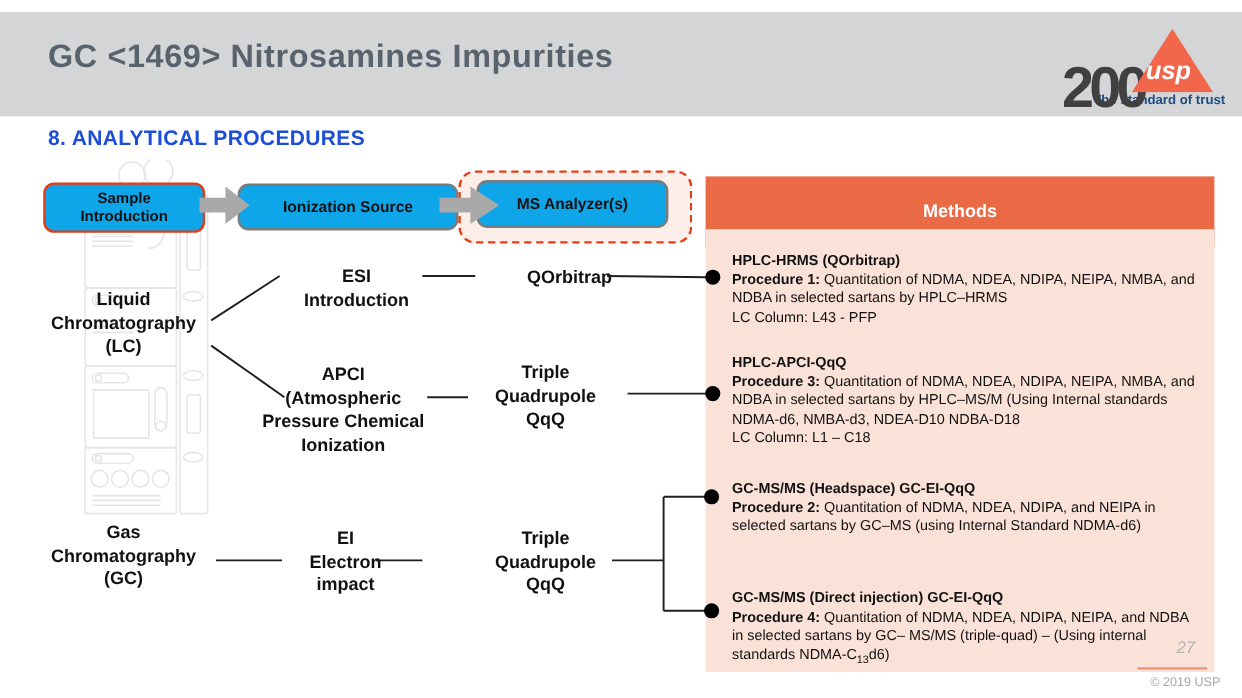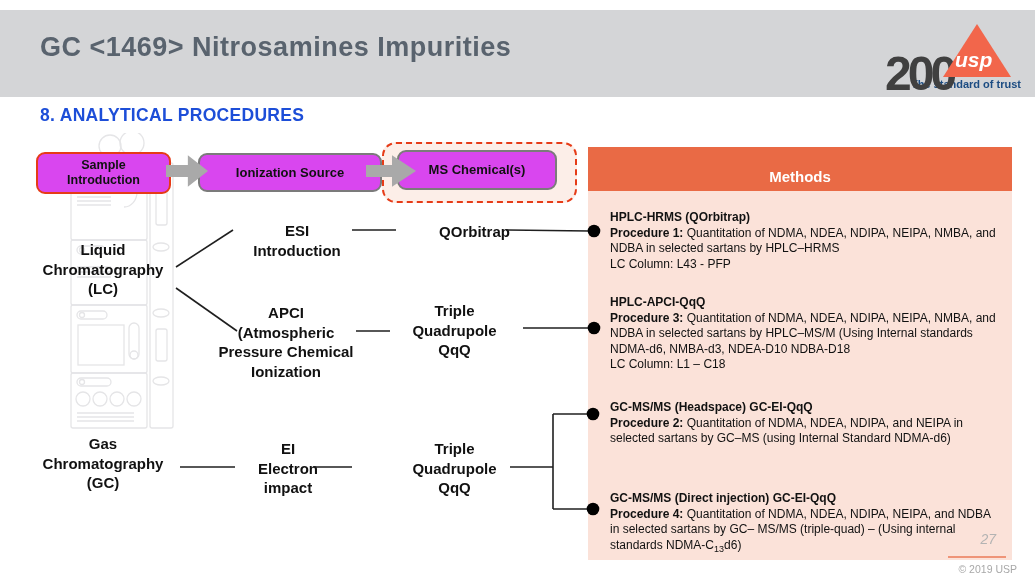--- a/index.html
+++ b/index.html
@@ -11,21 +11,21 @@
   .logo{position:absolute;right:14px;top:12px;width:136px;height:68px;}
   .logo-200{position:absolute;left:0;top:-8px;font-size:48px;font-weight:bold;color:#404040;letter-spacing:-4px;z-index:1;margin-top:32px;}
   .logo-tri{position:absolute;left:58px;top:2px;width:68px;height:53px;background:#f2664b;
             clip-path:polygon(50% 0,100% 100%,0 100%);z-index:2;}
   .logo-usp{position:absolute;left:70px;top:26px;z-index:3;font-size:21px;font-weight:bold;font-style:italic;color:#fff;}
   .logo-tag{position:absolute;right:0;top:56px;font-size:11px;font-weight:bold;color:#1c4c82;white-space:nowrap;}
   
   .section-title{position:absolute;left:40px;top:105px;font-size:17.5px;font-weight:bold;color:#1d4ed8;letter-spacing:.3px;}
   
   .fbox{position:absolute;display:flex;align-items:center;justify-content:center;text-align:center;
-        background:#d946ef;font-weight:bold;white-space:pre-line;line-height:1.2;}
+        background:#0ea5e9;font-weight:bold;white-space:pre-line;line-height:1.2;}
   .sample-box{left:36px;top:152px;width:131px;height:38px;border:2.5px solid #e63b17;border-radius:9px;font-size:12.5px;z-index:2;}
   .ionization-box{left:198px;top:153px;width:180px;height:35px;border:2.5px solid #7b7b7b;border-radius:9px;font-size:13px;z-index:2;}
   .dashed-box{position:absolute;left:382px;top:142px;width:191px;height:57px;border:2.5px dashed #e63b17;
               border-radius:14px;background:#fceee8;z-index:1;}
   .ms-box{left:397px;top:150px;width:156px;height:36px;border:2.5px solid #7b7b7b;border-radius:9px;font-size:13px;z-index:3;}
   .block-arrow{position:absolute;background:#a9a9a9;
                clip-path:polygon(0 32%,52% 32%,52% 4%,100% 50%,52% 96%,52% 68%,0 68%);}
   .arrow1{left:166px;top:154px;width:42px;height:34px;z-index:3;}
   .arrow2{left:366px;top:154px;width:50px;height:34px;z-index:4;}
   
@@ -115,21 +115,21 @@
     <rect x="90" y="52" width="11" height="40" rx="2"></rect>
       <rect x="90" y="196" width="11" height="32" rx="2"></rect>
   </svg>
 
   <div class="fbox sample-box">Sample
 Introduction</div>
   <div class="block-arrow arrow1"></div>
   <div class="fbox ionization-box">Ionization Source</div>
   <div class="dashed-box"></div>
   <div class="block-arrow arrow2"></div>
-  <div class="fbox ms-box">MS Chemical(s)</div>
+  <div class="fbox ms-box">MS Analyzer(s)</div>
 
   <div class="dlabel lbl-lc">Liquid
 Chromatography
 (LC)</div>
   <div class="dlabel lbl-esi">ESI
 Introduction</div>
   <div class="dlabel lbl-qorb">QOrbitrap</div>
   <div class="dlabel lbl-apci">APCI
 (Atmospheric
 Pressure Chemical

